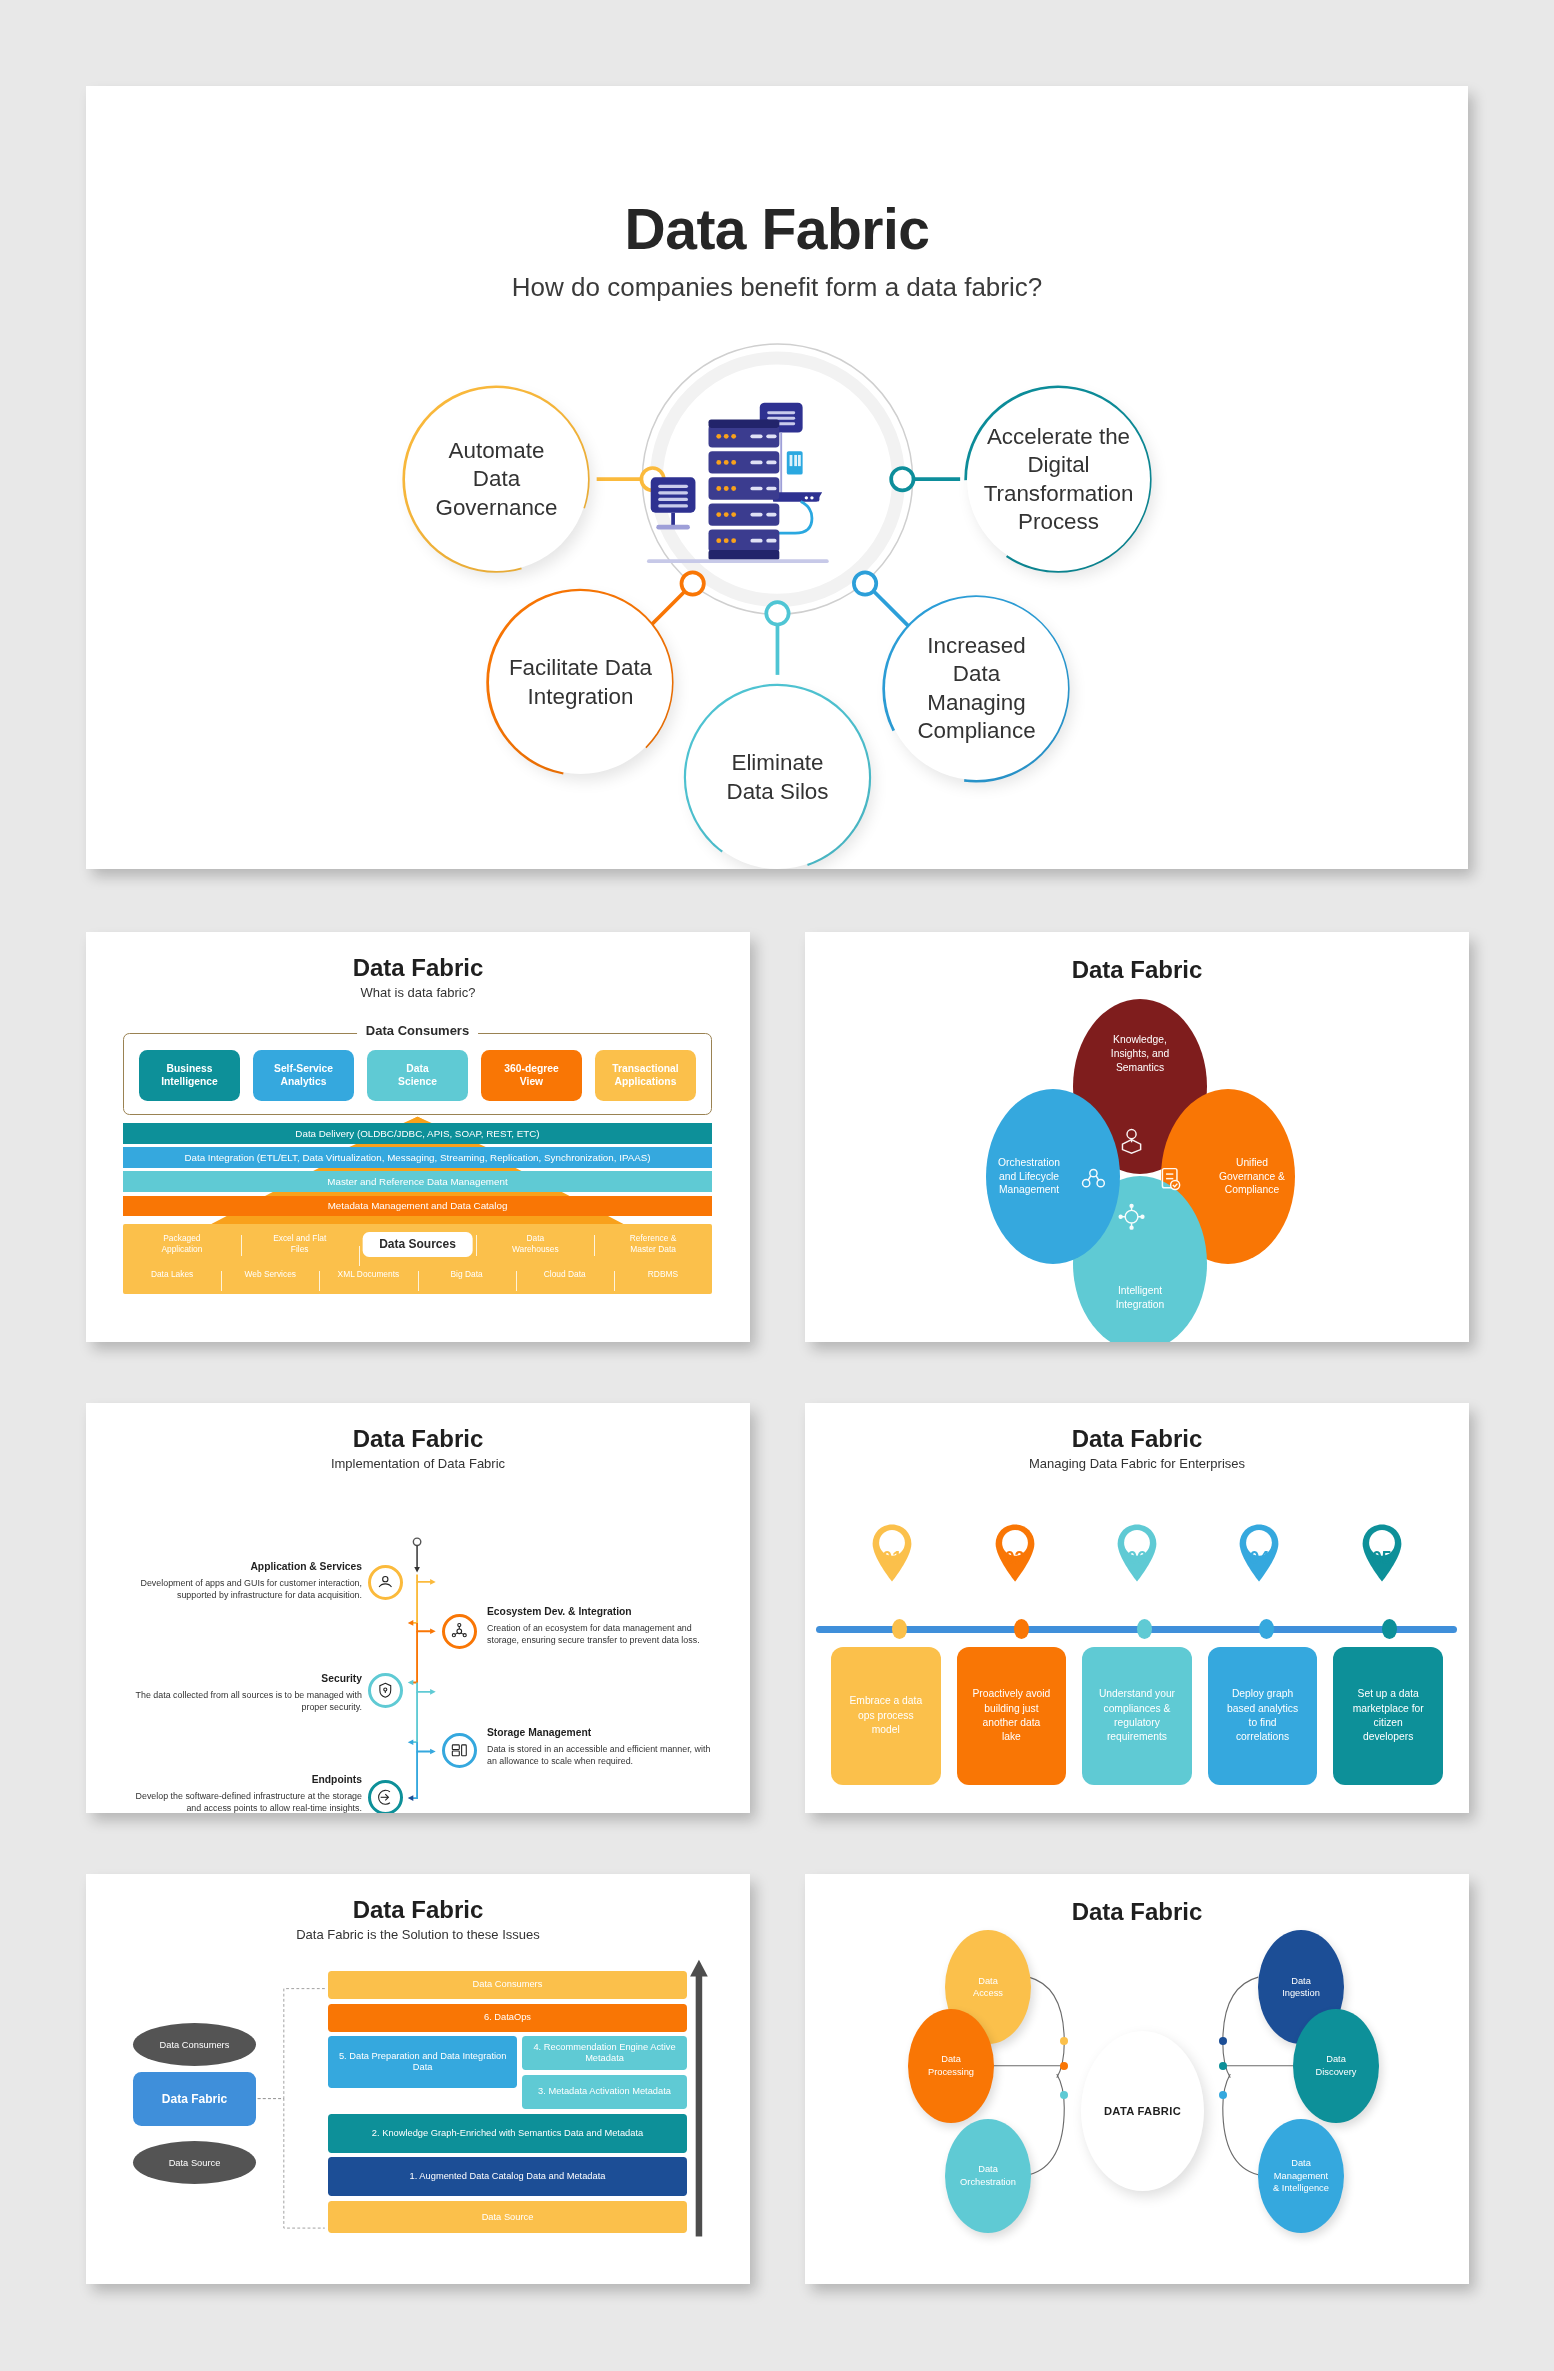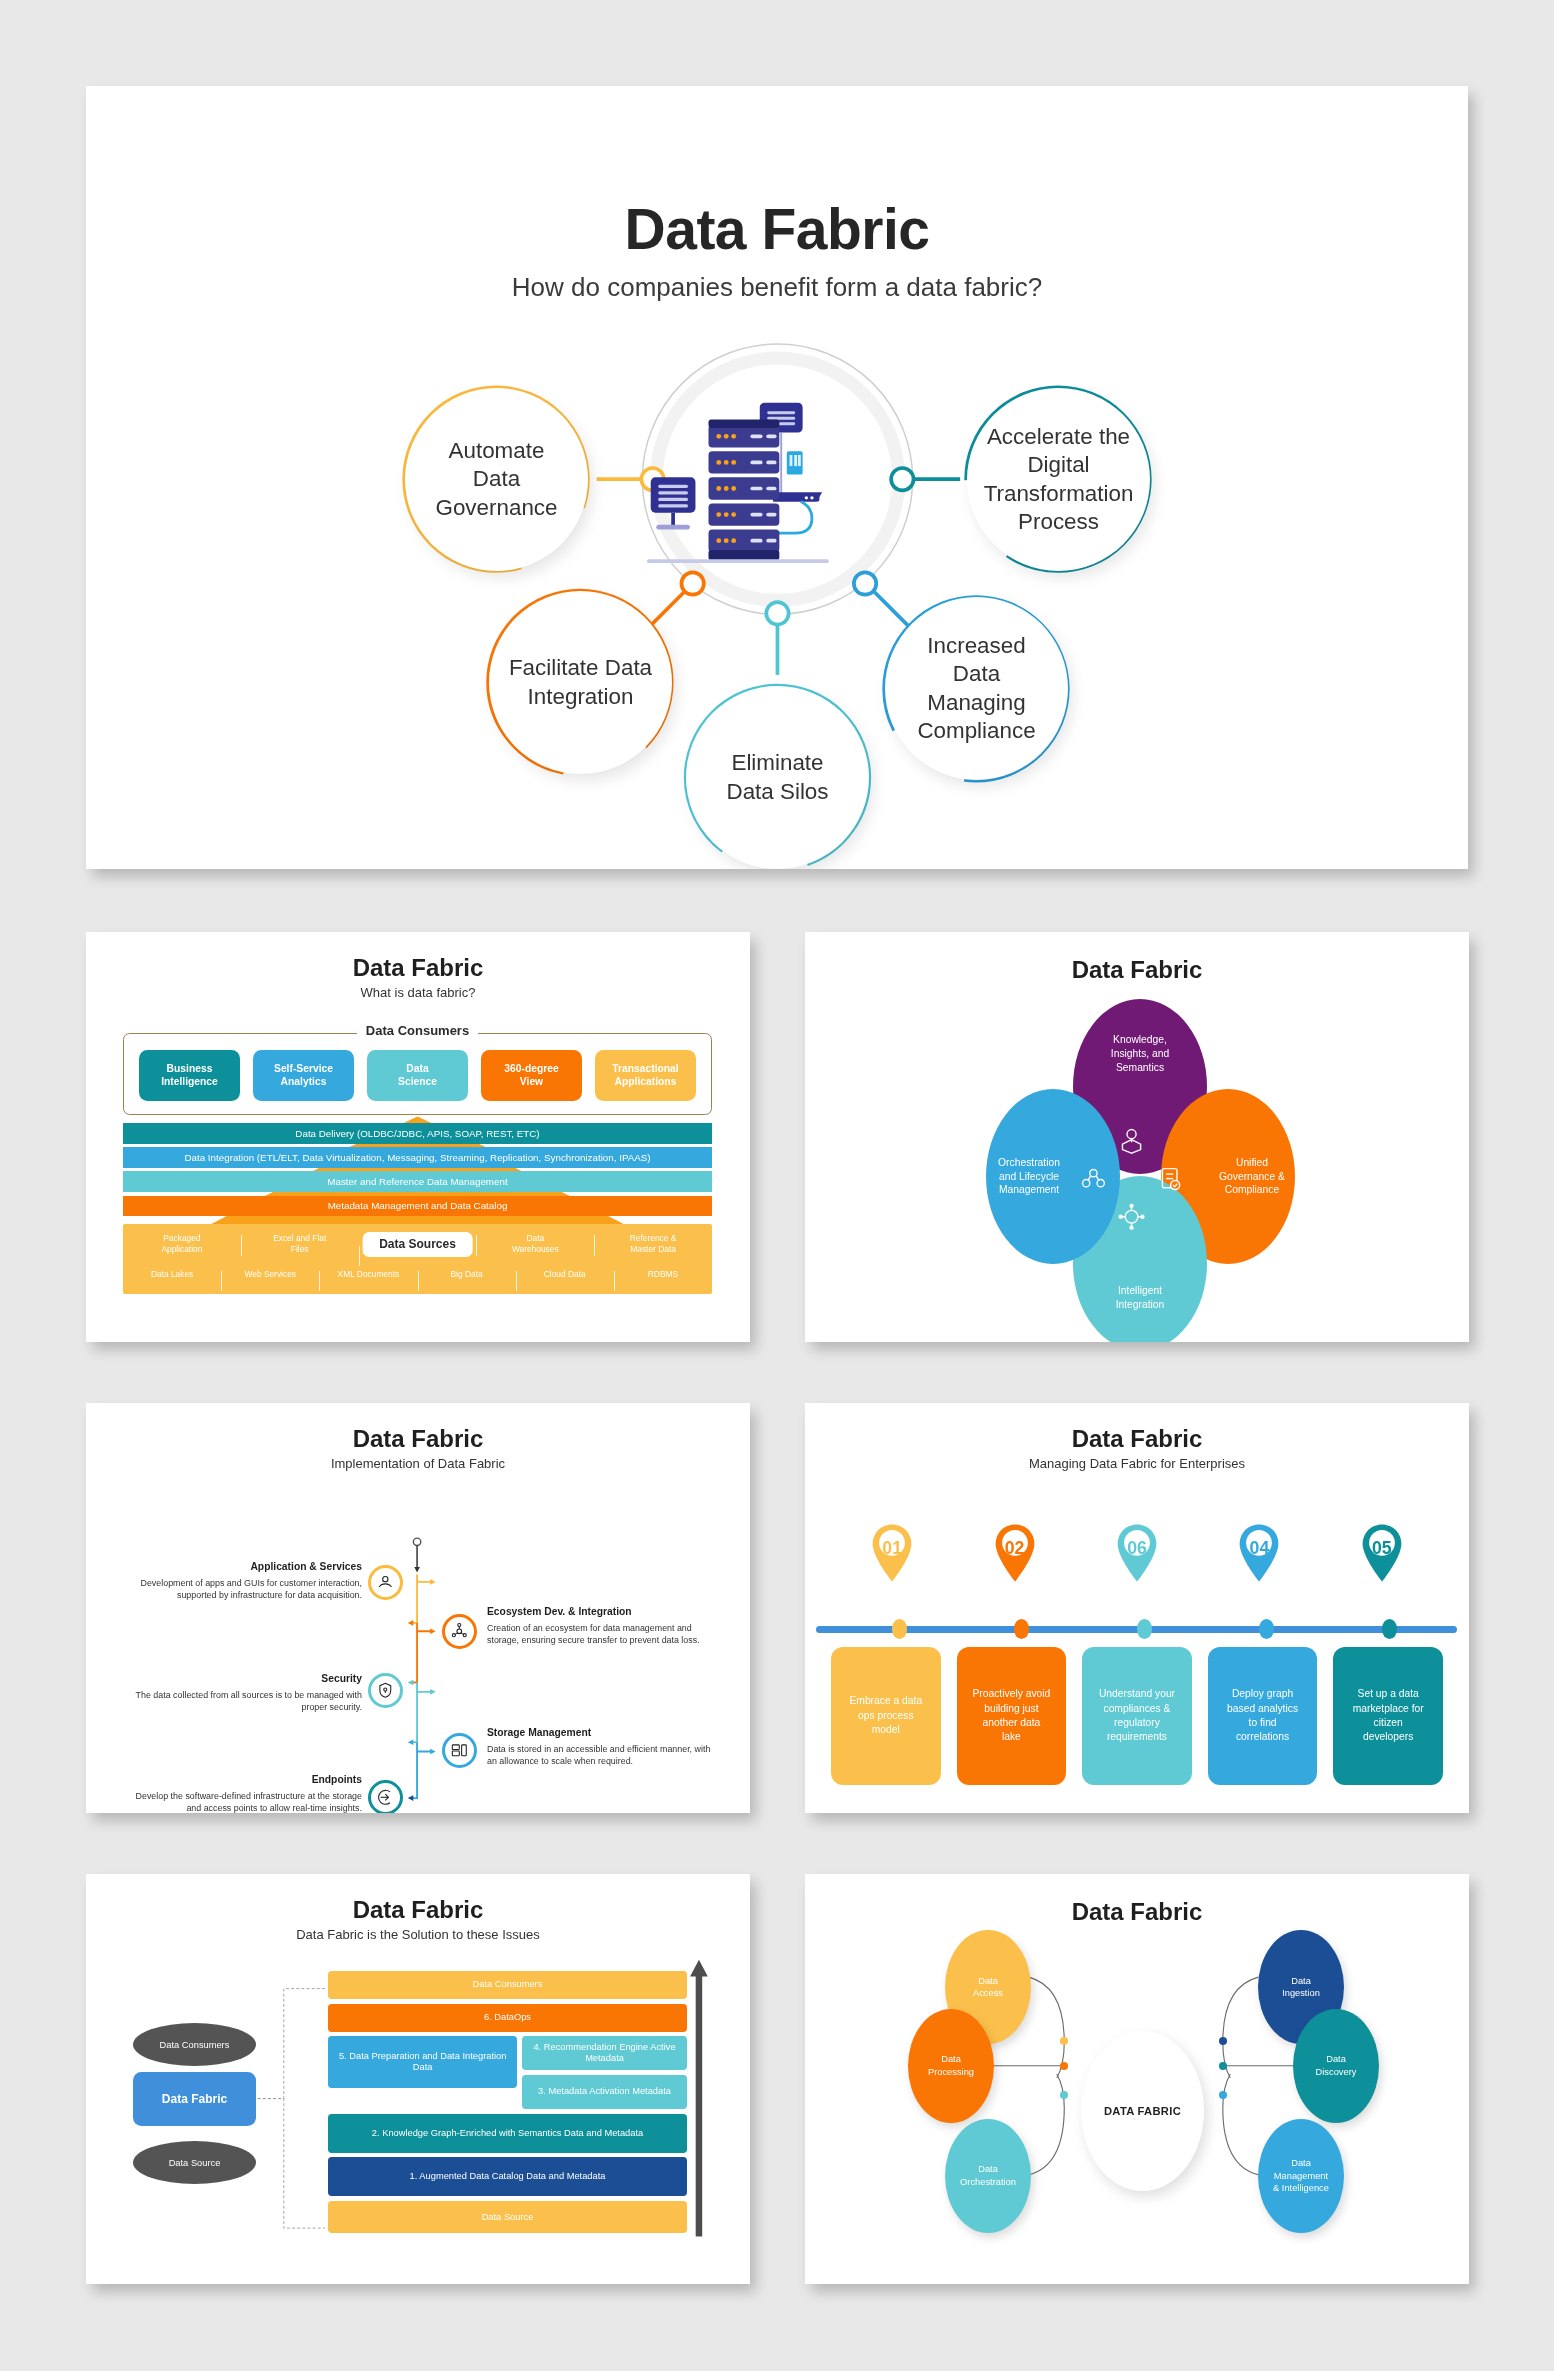--- a/index.html
+++ b/index.html
@@ -71,21 +71,21 @@
   .imp-ic { position:absolute; width:35px; height:35px; border-radius:50%; background:#fff;
             display:flex; align-items:center; justify-content:center; }
 
   
   #s5 { left:805px; top:1403px; width:664px; height:410px; }
   #s5 .t-title { margin-top:22.4px; font-size:24px; }
   #s5 .t-sub { margin-top:2.8px; font-size:13px; }
   .pinrow { position:absolute; left:26px; top:119px; width:612px; height:103px; display:flex; }
   .pincell { flex:1; position:relative; }
   .pin { position:absolute; left:50%; transform:translateX(-50%); width:48px; height:62px; }
-  .pin .num { position:absolute; left:50%; top:26px; transform:translate(-50%,-50%);
+  .pin .num { position:absolute; left:50%; top:36px; transform:translate(-50%,-50%);
               font-size:17.7px; font-weight:bold; }
   .axis { position:absolute; left:11.2px; top:223px; width:641px; height:6.5px; background:#3f8fda; border-radius:3.7px; }
   .axdot { position:absolute; top:216px; width:15px; height:19.6px; border-radius:50%; }
   .cardrow { position:absolute; left:26px; top:244px; width:612px; height:138px; display:flex; gap:16px; }
   .card { flex:1; border-radius:12px; display:flex; align-items:center; justify-content:center;
           color:#fff; font-size:10.3px; text-align:center; line-height:1.4; padding:0 9.3px; }
 
   
   #s6 { left:86px; top:1874px; width:664px; height:410px; }
   #s6 .t-title { margin-top:22.4px; font-size:24px; }
@@ -309,21 +309,21 @@
       <div class="src-c">Big Data</div>
       <div class="src-c">Cloud Data</div>
       <div class="src-c">RDBMS</div>
     </div>
   </div>
 </div>
 
 <div class="slide" id="s3">
   <div class="t-title">Data Fabric</div>
   <div class="venn">
-    <div class="pet" style="left:268px;top:11.2px;width:134px;height:175px;background:#701a75;padding-bottom:65px;">
+    <div class="pet" style="left:268px;top:11.2px;width:134px;height:175px;background:#7f1d1d;padding-bottom:65px;">
       <span style="white-space:pre-line">Knowledge,
 Insights, and
 Semantics</span>
     </div>
     <div class="pet" style="left:356px;top:101px;width:134px;height:175px;background:#F97605;padding-left:48px;">
       <span style="white-space:pre-line">Unified
 Governance &amp;
 Compliance</span>
     </div>
     <div class="pet" style="left:268px;top:188px;width:134px;height:175px;background:#5FCAD4;padding-top:69px;">

